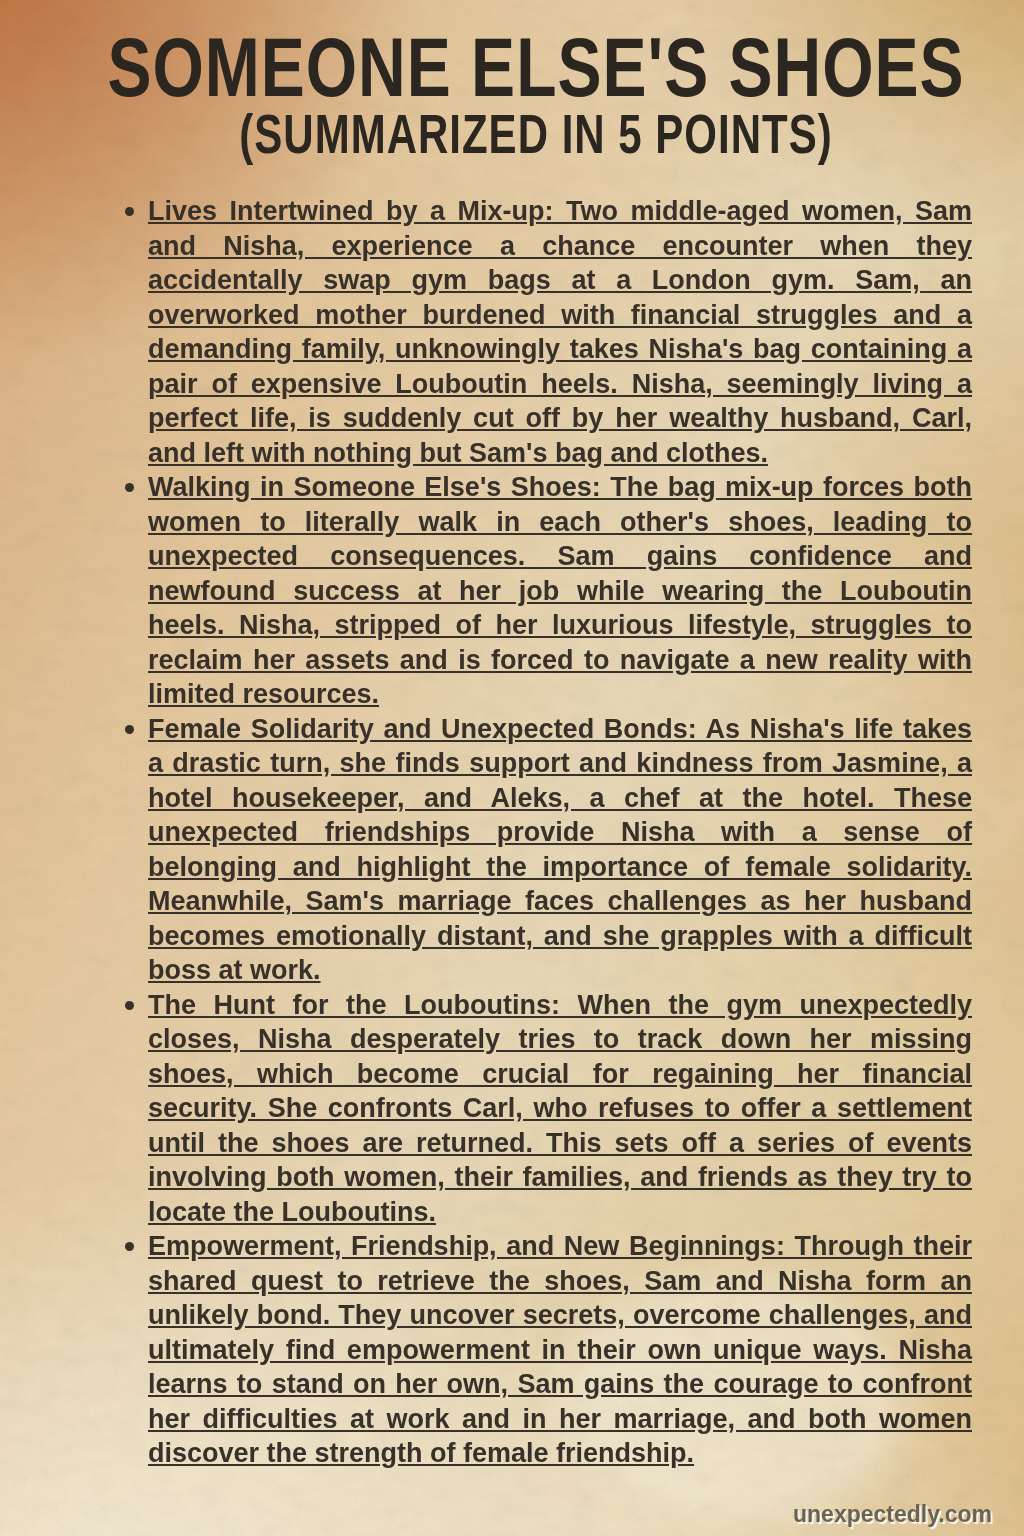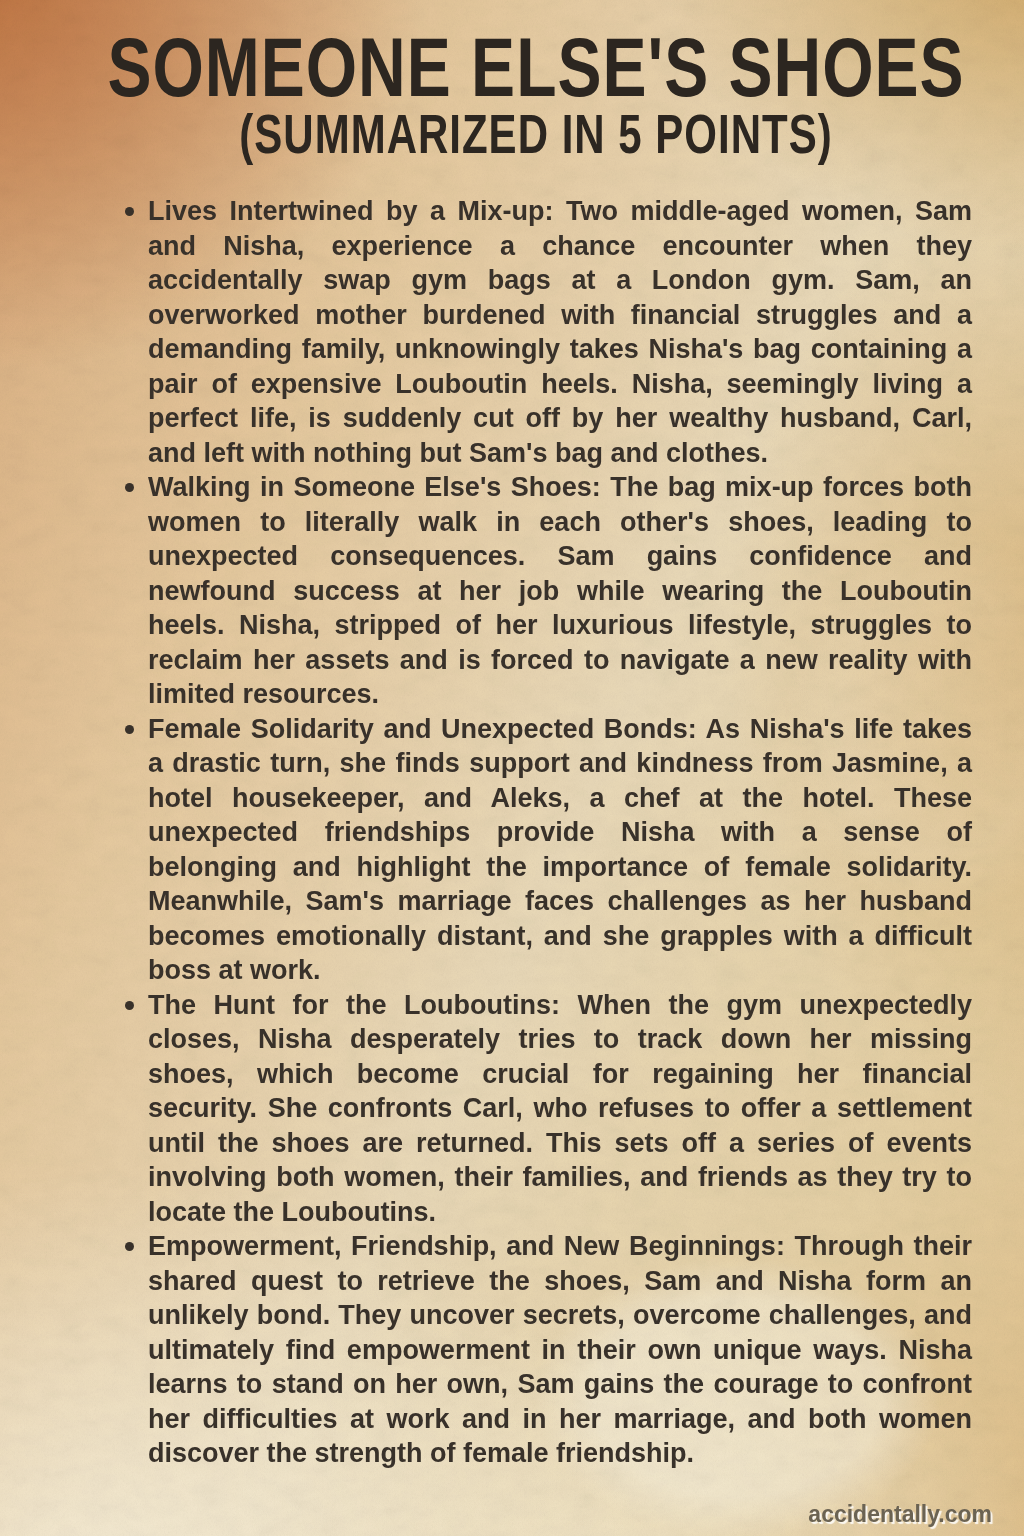--- a/index.html
+++ b/index.html
@@ -57,21 +57,21 @@
     margin: 0;
     padding: 0 52px 0 100px;
     list-style: none;
     font-family: "Liberation Sans", "DejaVu Sans", sans-serif;
     font-weight: 700;
     font-size: 27px;
     line-height: 34.5px;
     color: #38312a;
     text-align: justify;
   }
-  ul.points li { position: relative; }
+  ul.points li { position: relative; text-decoration: underline; }
   ul.points li .dot {
     position: absolute;
     left: -23px; top: 13px;
     width: 9px; height: 9px;
     border-radius: 50%;
     background: #38312a;
   }
 
   .watermark {
     position: absolute;
@@ -131,15 +131,15 @@
         </li>
         <li>
           <span class="dot"></span>
           <span>Empowerment, Friendship, and New Beginnings: Through their shared quest to retrieve the shoes, Sam and Nisha form an unlikely bond. They uncover secrets, overcome challenges, and ultimately find empowerment in their own unique ways. Nisha learns to stand on her own, Sam gains the courage to confront her difficulties at work and in her marriage, and both women discover the strength of female friendship.</span>
         </li>
       </ul>
     </main>
 
   </div>
 
-  <div class="watermark">accidentally.com</div>
+  <div class="watermark">unexpectedly.com</div>
 
 </div>
 
 </body></html>

